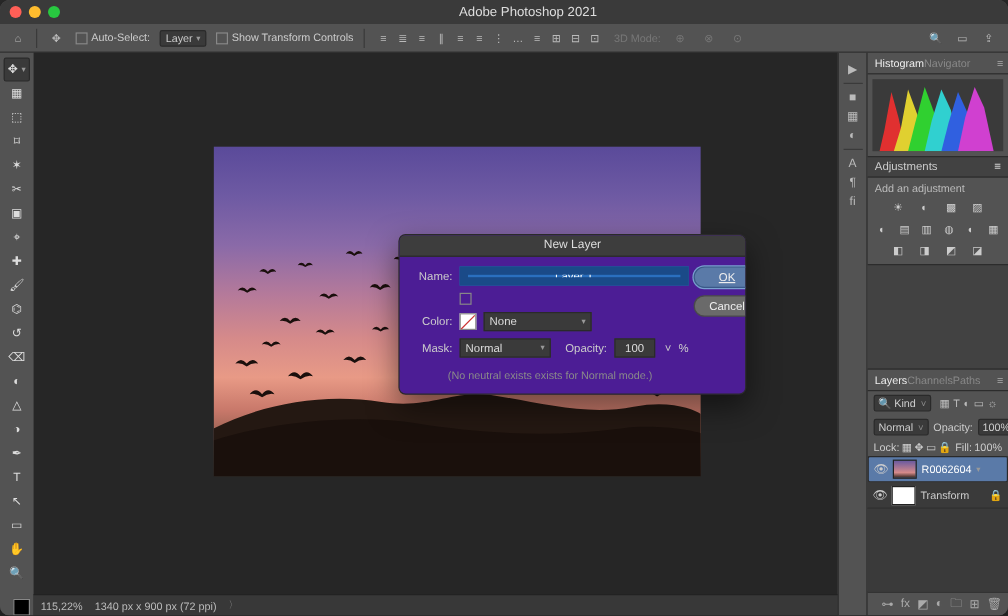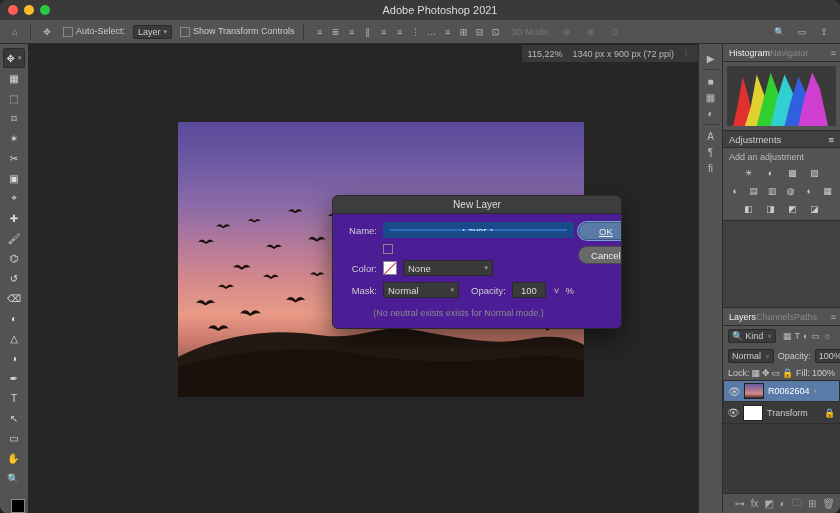--- a/index.html
+++ b/index.html
@@ -25,21 +25,21 @@
   .doctab { background:#535353; padding:3px 10px; font-size:9.5px; color:#eee; display:flex; align-items:center; gap:6px; border-right:1px solid #2a2a2a;}
   .doctab .x { color:#aaa; }
   
   .main { flex:1; display:flex; min-height:0; }
   .toolbar { width:28px; background:#535353; display:flex; flex-direction:column; align-items:center; padding-top:4px; gap:1px;}
   .tool { width:22px; height:20px; display:flex; align-items:center; justify-content:center; color:#ddd; border-radius:2px; position:relative;}
   .tool.sel { background:#3a3a3a; }
   .toolbar .swatches { margin-top:6px; width:22px;height:22px; position:relative;}
   .swatches .bg { position:absolute; width:14px;height:14px; background:#000; border:1px solid #888; right:0; bottom:0;}
   
-  .canvas-area { flex:1; background:#262626; position:relative; display:flex; flex-direction:row;}
+  .canvas-area { flex:1; background:#262626; position:relative; display:flex; flex-direction:column;}
   .canvas-stage { flex:1; position:relative; }
   .artwork { position:absolute; left:150px; top:78px; width:406px; height:275px; overflow:hidden;}
   .sky { position:absolute; inset:0; background: linear-gradient(180deg,#5a4a9a 0%, #6e5aa3 15%, #8a6aa8 30%, #b57a9a 45%, #d58a8a 58%, #e89a86 70%, #c8786a 80%, #8a5a4a 90%, #3a2a24 100%);}
   .hill { position:absolute; left:0; right:0; bottom:0; height:90px; }
   .hill svg { width:100%; height:100%; }
   .birds { position:absolute; inset:0; }
   .bird { position:absolute; color:#1a0f0c; font-size:10px; }
   .person { position:absolute; left:195px; bottom:62px; width:34px; height:40px; }
   .statusbar { height:18px; background:#383838; border-top:1px solid #222; display:flex; align-items:center; padding:0 6px; gap:10px; font-size:9px; color:#bbb;}
   .statusbar .arrow { font-size:8px; color:#888;}

